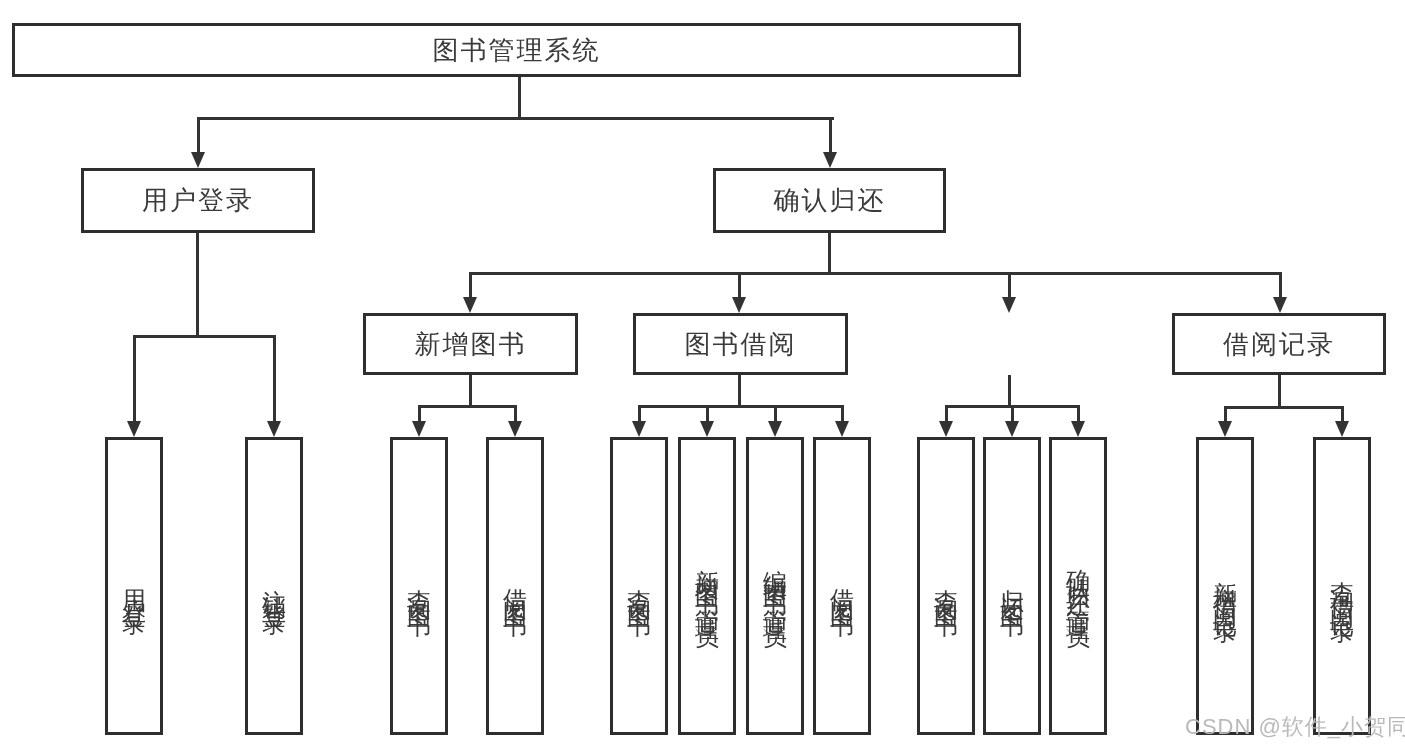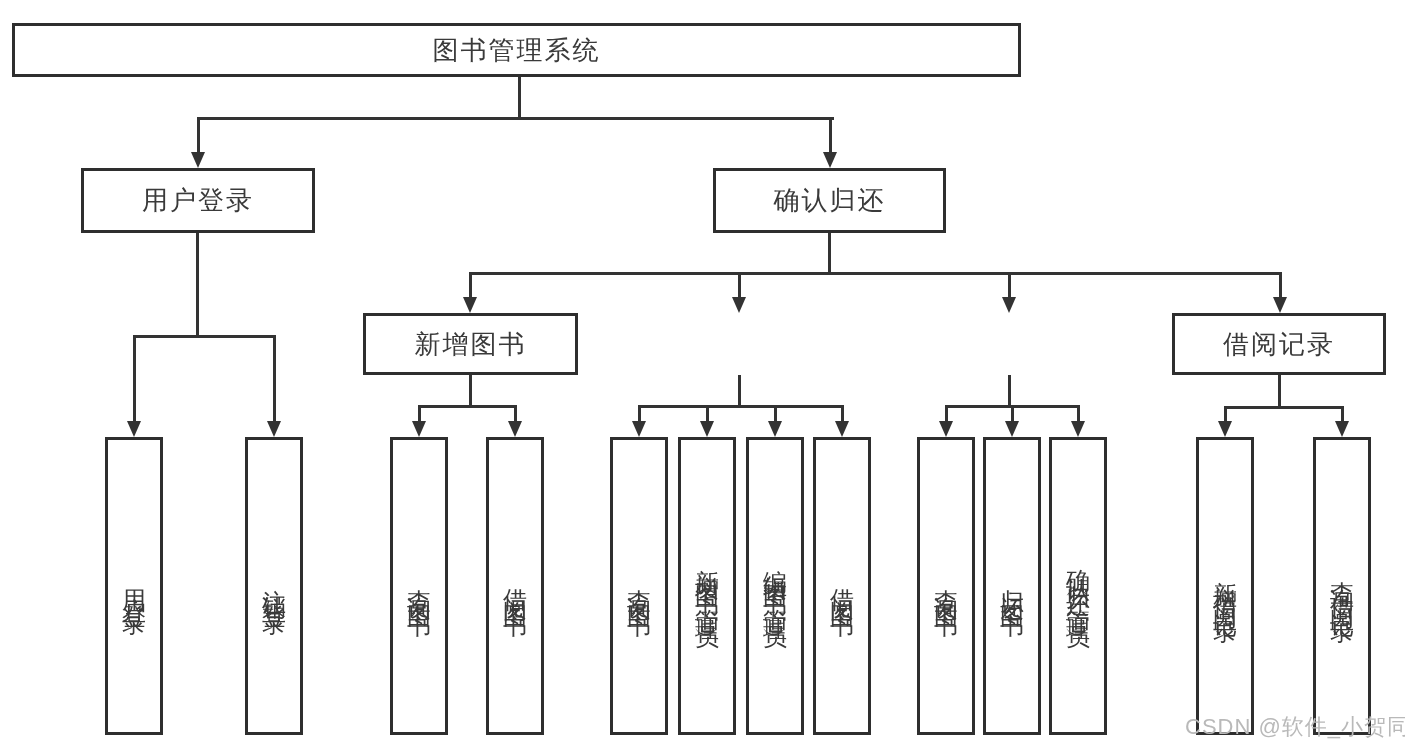--- a/index.html
+++ b/index.html
@@ -84,20 +84,23 @@
   <div class="ln" style="left:738px;top:272px;width:3px;height:27px"></div>
   <div class="ah" style="left:732px;top:297px"></div>
   <div class="ln" style="left:1008px;top:272px;width:3px;height:27px"></div>
   <div class="ah" style="left:1002px;top:297px"></div>
   <div class="ln" style="left:1279px;top:272px;width:3px;height:27px"></div>
   <div class="ah" style="left:1273px;top:297px"></div>
 
   <div class="box hlabel" style="left:363px;top:313px;width:215px;height:62px">
     <span>新增图书</span>
   </div>
+  <div class="box hlabel" style="left:633px;top:313px;width:215px;height:62px">
+    <span>图书借阅</span>
+  </div>
   <div class="box hlabel" style="left:1172px;top:313px;width:214px;height:62px">
     <span>借阅记录</span>
   </div>
 
   <div class="ln" style="left:469px;top:375px;width:3px;height:32px"></div>
   <div class="ln" style="left:418px;top:405px;width:99px;height:3px"></div>
   <div class="ln" style="left:418px;top:405px;width:3px;height:18px"></div>
   <div class="ah" style="left:412px;top:421px"></div>
   <div class="ln" style="left:514px;top:405px;width:3px;height:18px"></div>
   <div class="ah" style="left:508px;top:421px"></div>

